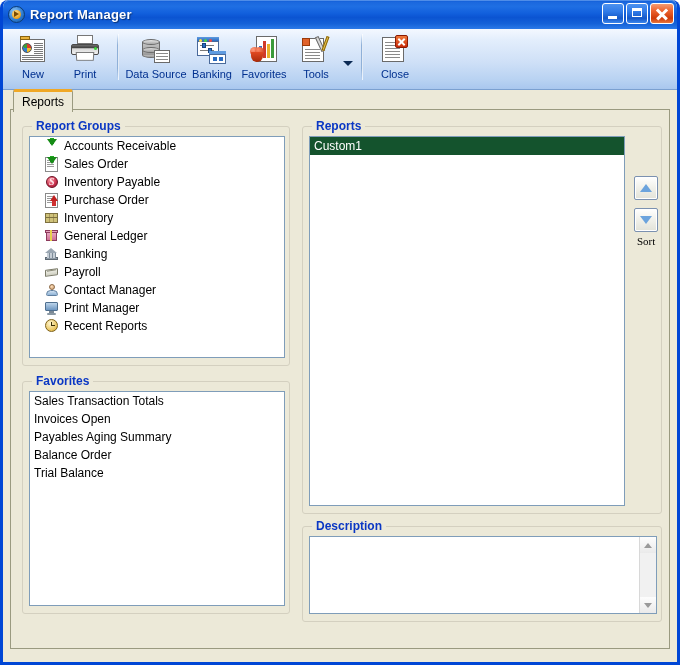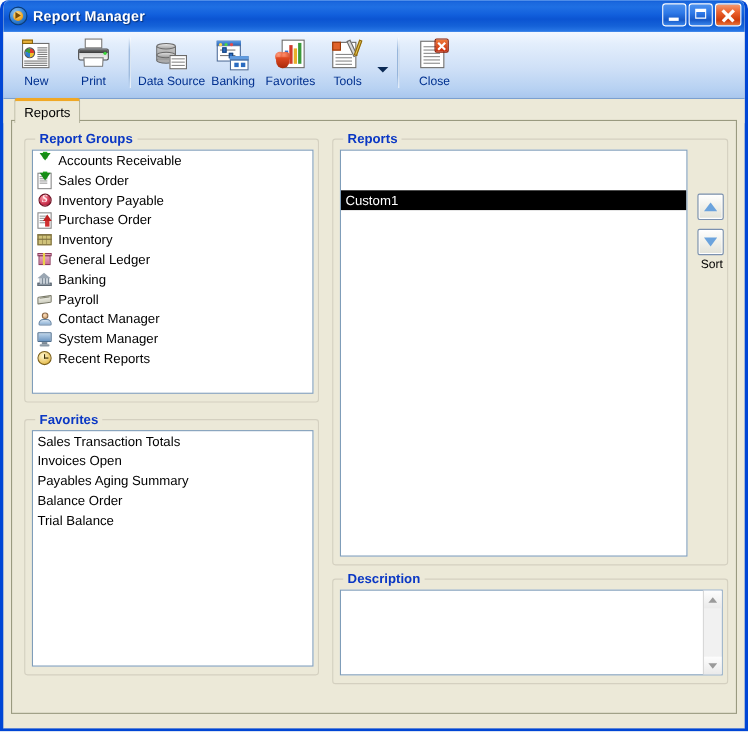--- a/index.html
+++ b/index.html
@@ -242,29 +242,28 @@
     border: 1px solid #7f9db9;
     box-sizing: border-box;
     overflow: hidden;
   }
   .lrow {
     height: 18px;
     display: flex;
     align-items: center;
     font-size: 12px;
     color: #000000;
-    padding-left: 3px;
+    padding-left: 14px;
     font-family: "Liberation Sans", sans-serif;
     white-space: nowrap;
     cursor: default;
   }
   .lrow.sel {
-    background: #000000;
+    background: #14532d;
     color: #ffffff;
-    margin-top: 36px;
   }
   .lrow .ic {
     width: 16px; height: 16px;
     margin-right: 4px;
     flex: 0 0 auto;
     position: relative;
   }
   .lrow .tx { line-height: 14px; }
 
   
@@ -702,21 +701,21 @@
               <i class="ct-h"></i>
             </span>
             <span class="tx">Contact Manager</span>
           </div>
           <div class="lrow">
             <span class="ic">
               <i class="mn-s"></i>
               <i class="mn-st"></i>
               <i class="mn-b"></i>
             </span>
-            <span class="tx">System Manager</span>
+            <span class="tx">Print Manager</span>
           </div>
           <div class="lrow">
             <span class="ic">
               <i class="ck"></i>
               <i class="ck-h"></i>
               <i class="ck-m"></i>
             </span>
             <span class="tx">Recent Reports</span>
           </div>
         </div>
@@ -750,21 +749,21 @@
             <span class="tx">Custom1</span>
           </div>
         </div>
 
       <div class="sortbtn up" style="left:331px; top:49px;">
         <span class="tri"></span>
       </div>
       <div class="sortbtn down" style="left:331px; top:81px;">
         <span class="tri"></span>
       </div>
-      <span id="sort-label" style="left:334px; top:108px;">Sort</span>
+      <span id="sort-label" style="left:334px; top:108px;font-family:Liberation Serif, serif;">Sort</span>
     </div>
 
     <div class="groupbox" style="left:291px; top:416px; width:360px; height:96px;">
       <span class="gb-title">Description</span>
       <div id="description-box" style="left:6px; top:9px; width:348px; height:78px;">
         <div id="desc-scroll">
           <div class="sb-arrow top">
             <span class="chev"></span>
           </div>
           <div class="sb-arrow bot">

